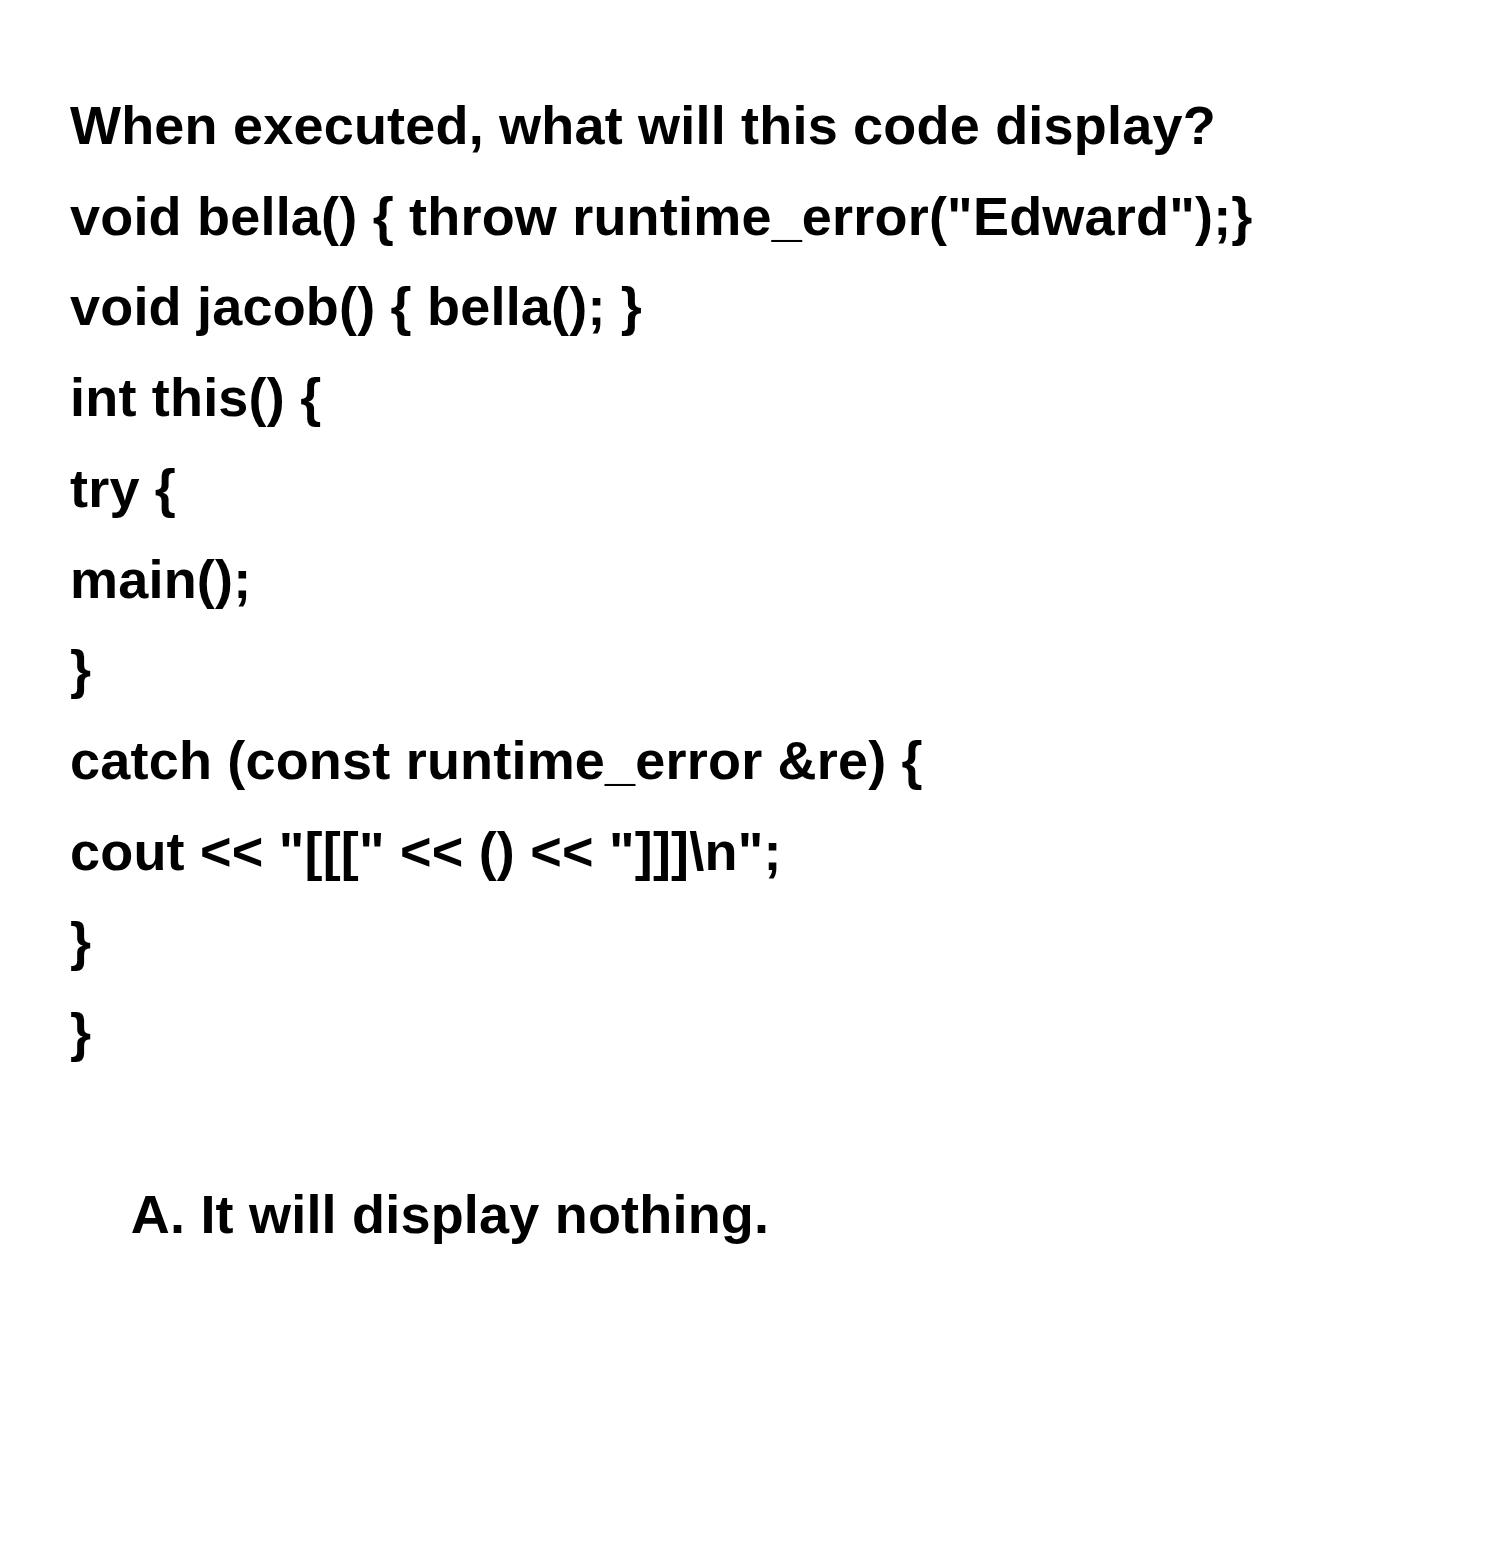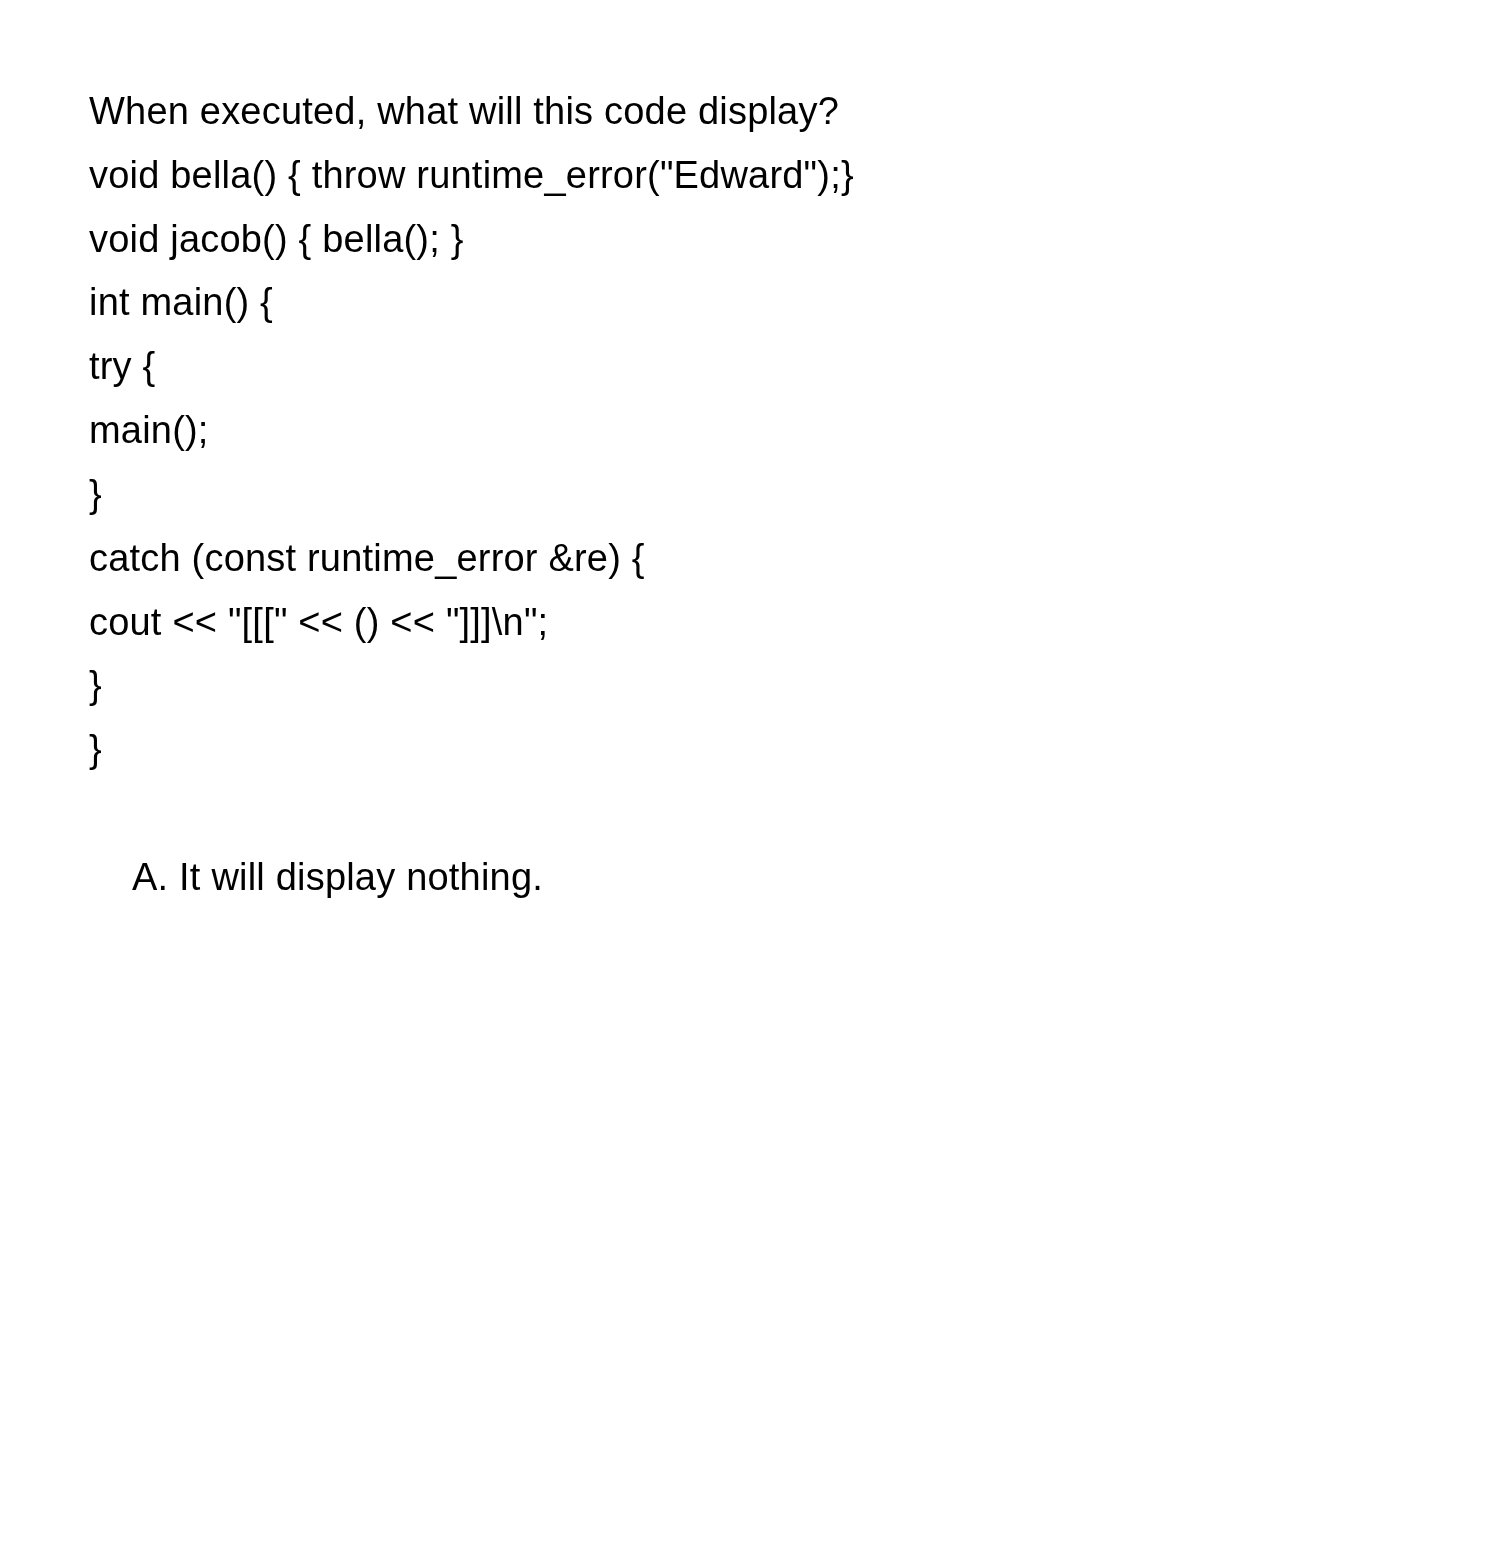--- a/index.html
+++ b/index.html
@@ -11,38 +11,37 @@
     font-family: -apple-system, BlinkMacSystemFont, "Segoe UI", Helvetica, Arial, sans-serif;
     color: #000000;
   }
   .page {
     padding: 80px 70px 70px 70px;
     box-sizing: border-box;
     width: 100%;
     height: 100%;
   }
   .line {
-    font-size: 38px;
+    font-size: 54px;
     line-height: 1.68;
     letter-spacing: 0.2px;
     white-space: pre-wrap;
-    font-weight: 400;
-    margin-left: 19px;
+    font-weight: 700;
   }
 </style>
 </head>
 <body>
 
 <div class="page">
 
   <div class="line">When executed, what will this code display?</div>
 
   <div class="line">void bella() { throw runtime_error("Edward");}</div>
   <div class="line">void jacob() { bella(); }</div>
-  <div class="line">int main() {</div>
+  <div class="line">int this() {</div>
   <div class="line">try {</div>
   <div class="line">main();</div>
   <div class="line">}</div>
   <div class="line">catch (const runtime_error &amp;re) {</div>
   <div class="line">cout &lt;&lt; "[[[" &lt;&lt; () &lt;&lt; "]]]\n";</div>
   <div class="line">}</div>
   <div class="line">}</div>
 
   <div class="line">
     <span>A.</span> <span>It will display nothing.</span>

